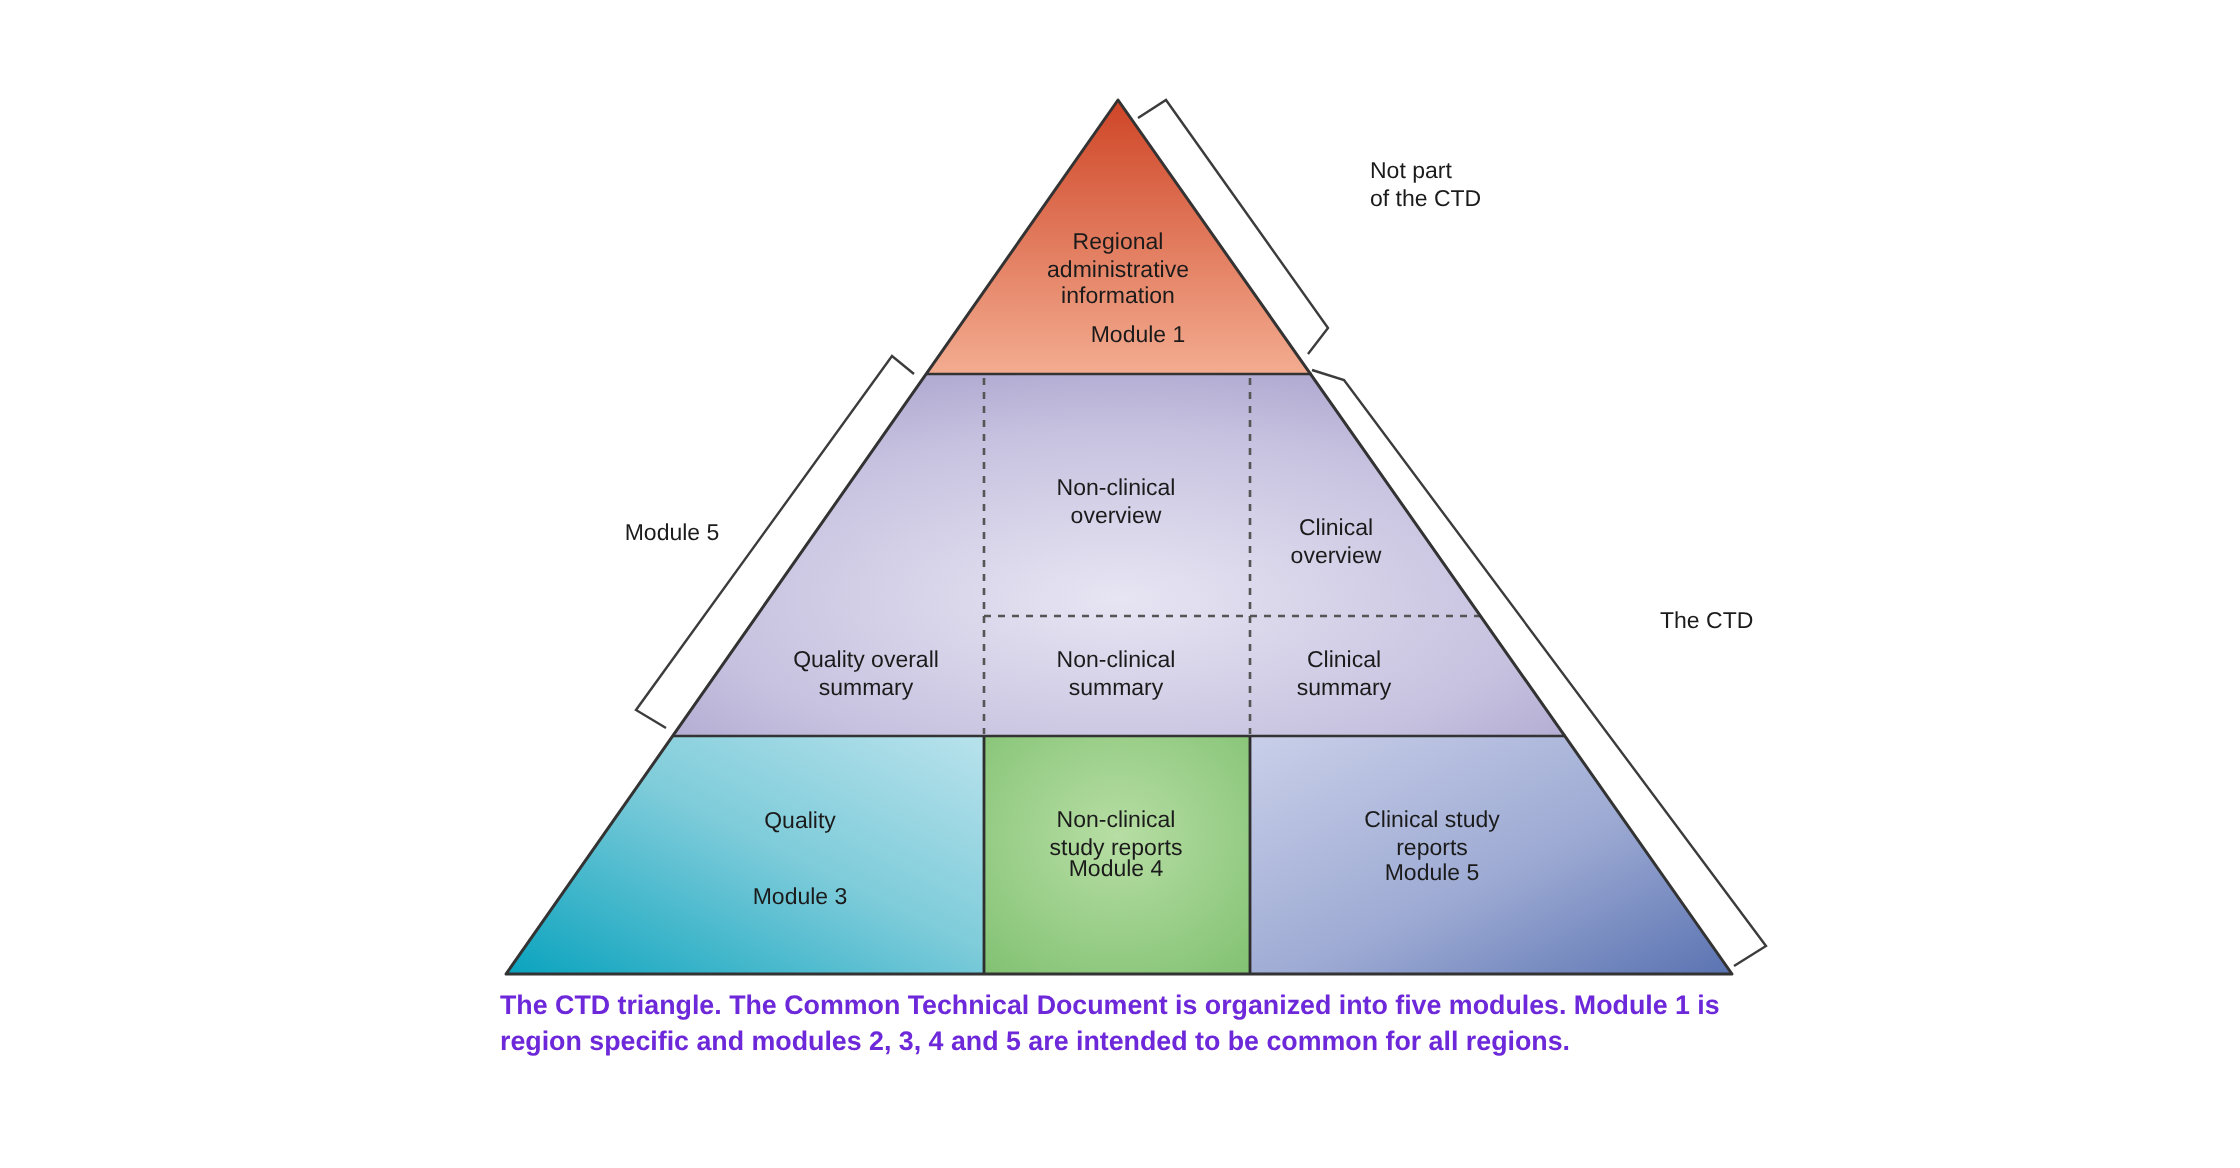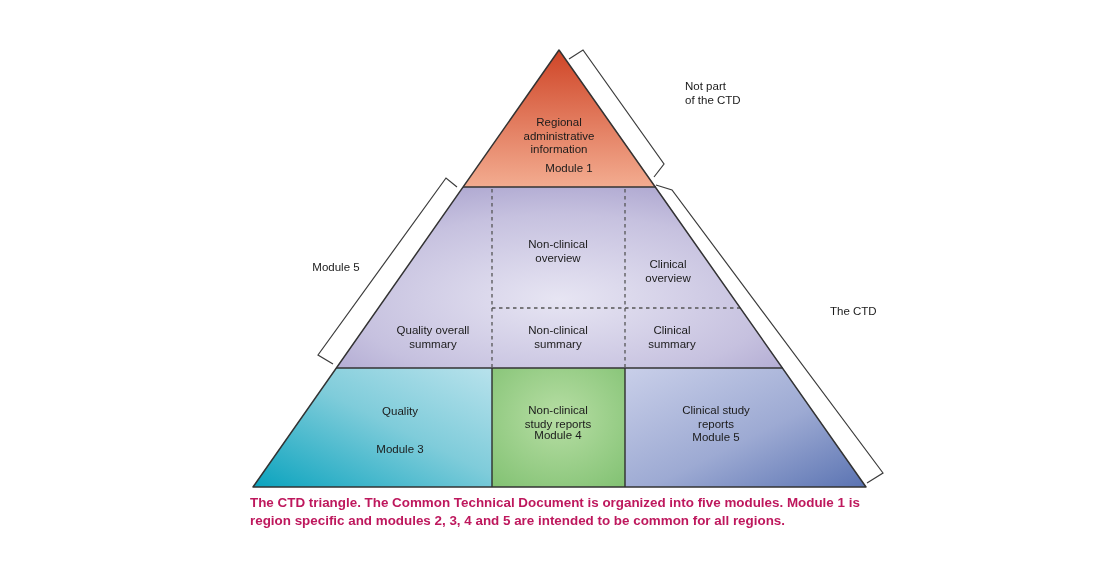--- a/index.html
+++ b/index.html
@@ -36,21 +36,21 @@
     margin-left: 48px;
   }
   #caption {
     position: absolute;
     left: 250px;
     top: 494px;
     width: 640px;
     font-size: 13.4px;
     font-weight: bold;
     line-height: 1.34;
-    color: #be185d;
+    color: #6d28d9;
     white-space: pre-line;
   }
 </style>
 </head>
 <body>
 
 <div id="stage">
 
   <svg id="pyramid-svg" width="1120" height="584" viewBox="0 0 1120 584">
     <defs>

